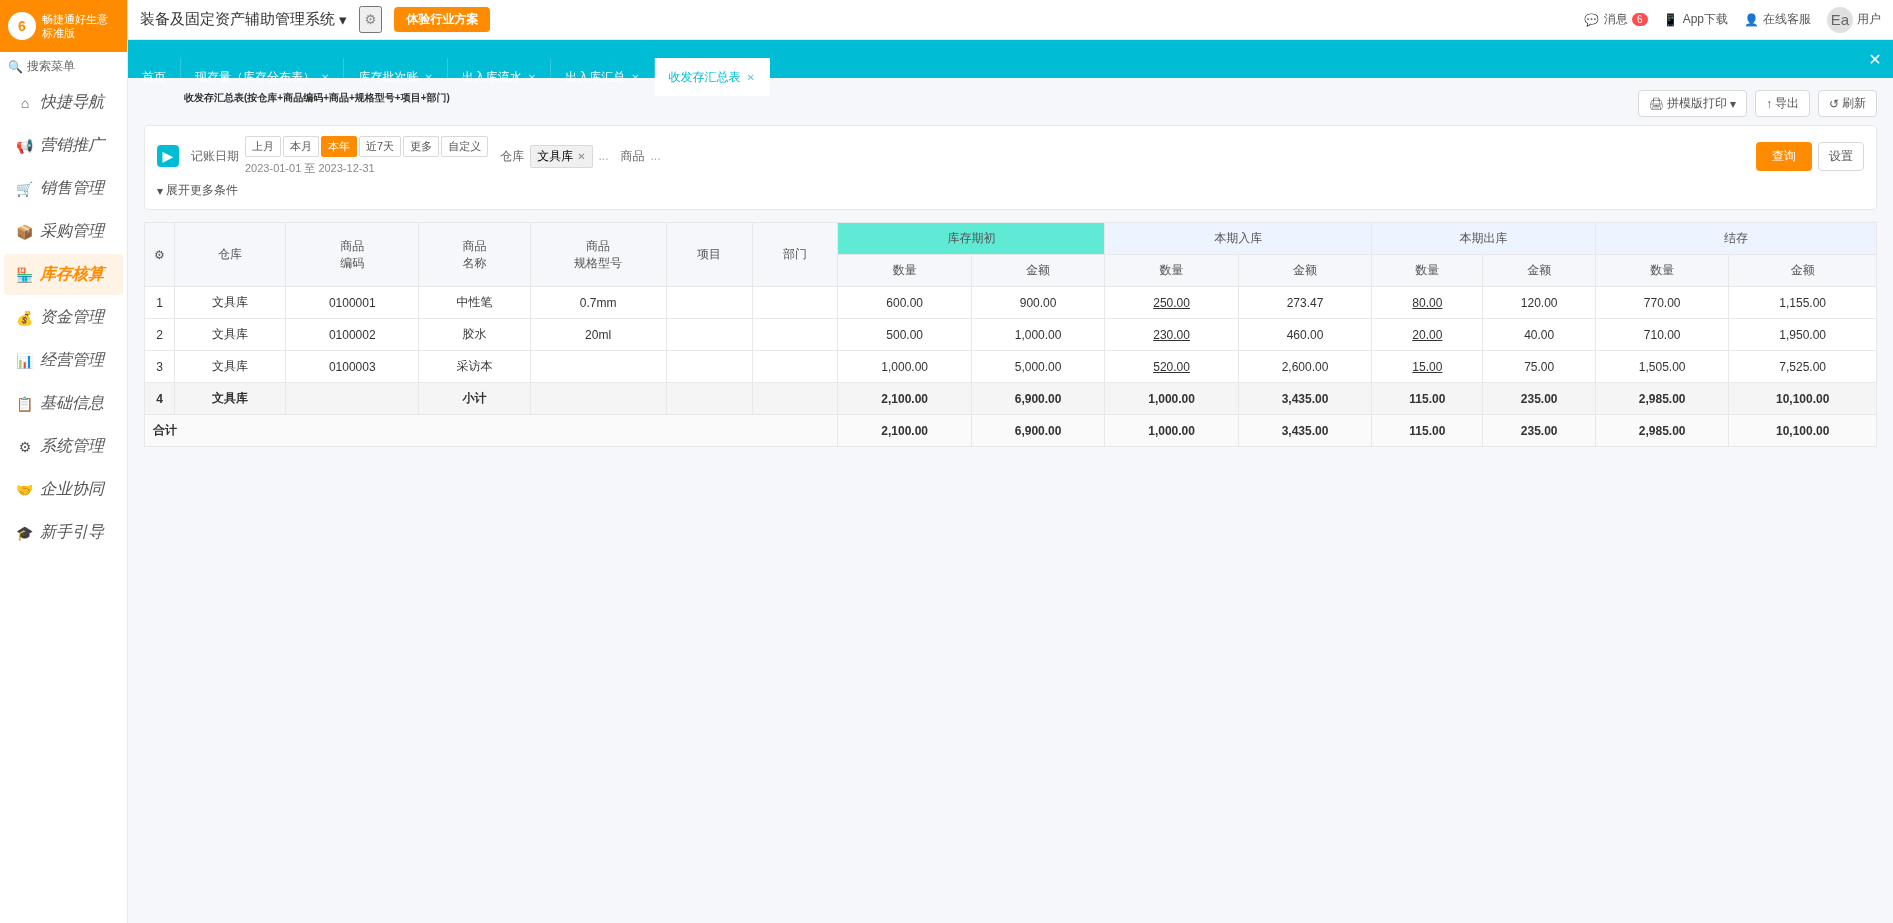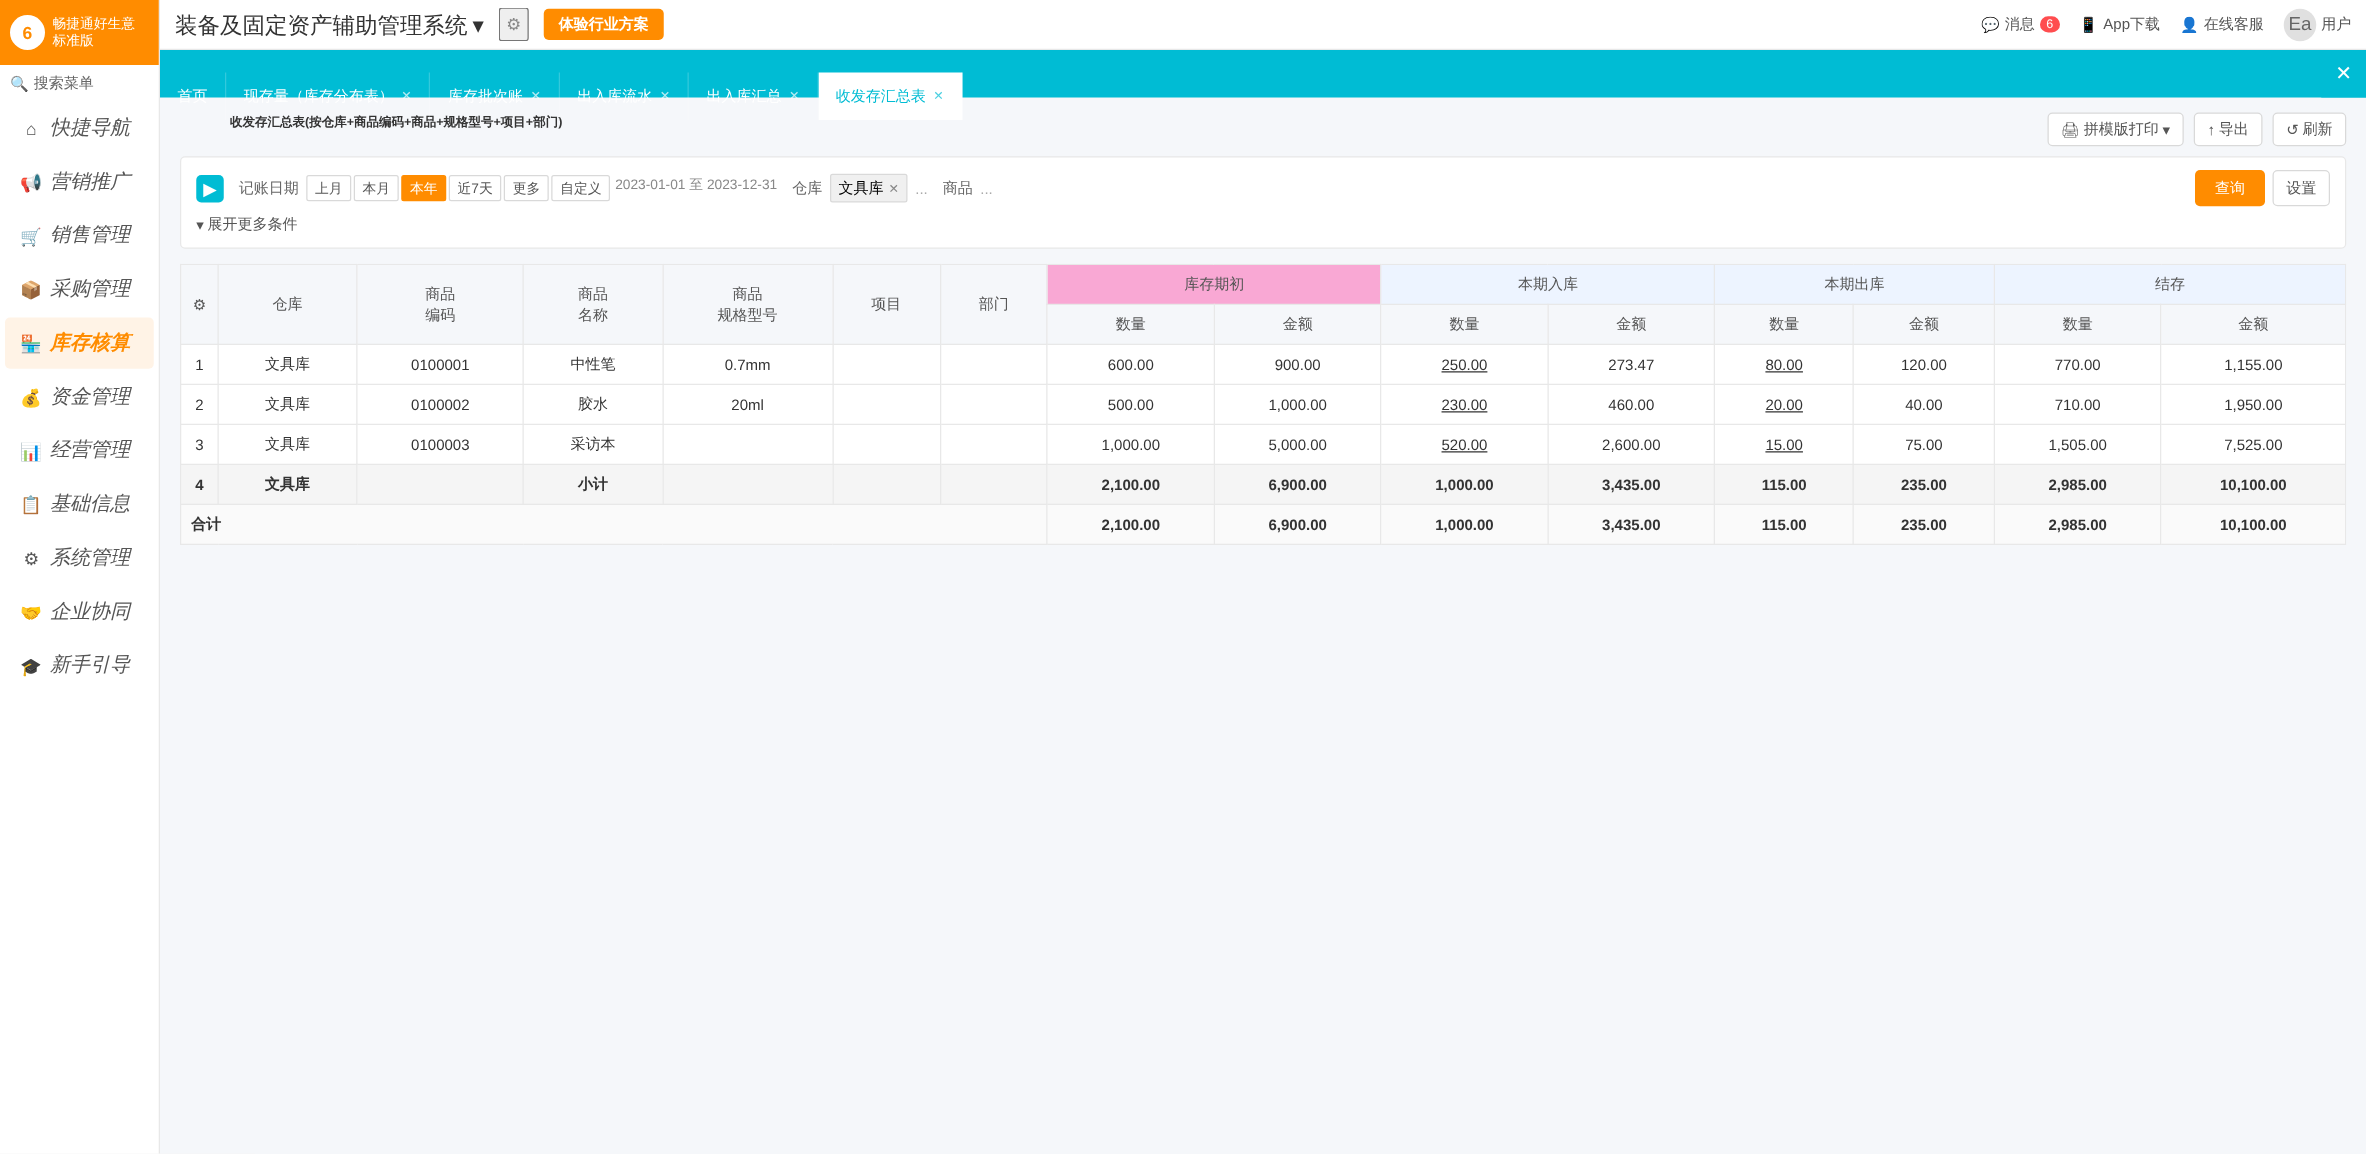--- a/index.html
+++ b/index.html
@@ -14,21 +14,21 @@
     .sidebar-nav-item { display: flex; align-items: center; gap: 6px; padding: 10px 12px; cursor: pointer; color: #555; border-radius: 4px; margin: 1px 4px; }
     .sidebar-nav-item.active { background: #fff3e6; color: #ff8c00; font-weight: bold; }
     .sidebar-nav-item .nav-icon { font-size: 14px; width: 18px; text-align: center; }
     .sidebar-nav-item .nav-label { font-size: 16px; font-style: italic; }
 
     
     .main { flex: 1; display: flex; flex-direction: column; overflow: hidden; }
 
     
     .top-header { height: 40px; background: #fff; border-bottom: 1px solid #e8e8e8; display: flex; align-items: center; padding: 0 12px; gap: 12px; flex-shrink: 0; }
-    .header-system-select { display: flex; align-items: center; gap: 4px; font-size: 18px; color: #333; }
+    .header-system-select { display: flex; align-items: center; gap: 4px; font-size: 15px; color: #333; }
     .gear-btn { color: #888; cursor: pointer; padding: 4px; }
     .trial-btn { background: #ff8c00; color: #fff; border: none; padding: 4px 12px; border-radius: 4px; cursor: pointer; font-size: 12px; font-weight: bold; }
     .header-right { display: flex; align-items: center; gap: 16px; margin-left: auto; }
     .header-right-item { display: flex; align-items: center; gap: 4px; color: #555; cursor: pointer; font-size: 12px; }
     .badge { background: #ff4d4f; color: #fff; border-radius: 8px; font-size: 10px; padding: 1px 4px; min-width: 16px; text-align: center; }
     .user-avatar { width: 26px; height: 26px; background: #e0e0e0; border-radius: 50%; display: flex; align-items: center; justify-content: center; font-size: 15px; color: #666; }
 
     
     .tab-bar { height: 38px; background: #00bcd4; display: flex; align-items: center; padding: 0 0; flex-shrink: 0; position: relative; }
     .tab-item { display: flex; align-items: center; gap: 4px; padding: 0 14px; height: 38px; cursor: pointer; font-size: 12px; color: #fff; border-right: 1px solid rgba(255,255,255,0.2); position: relative; white-space: nowrap; margin-top: 36px; }
@@ -43,21 +43,21 @@
     
     .page-content { padding: 12px 16px; }
     .page-title { font-size: 10px; font-weight: bold; color: #333; margin-bottom: 12px; margin-left: 40px; }
 
     
     .filter-bar { background: #fff; border: 1px solid #e8e8e8; border-radius: 4px; padding: 10px 12px; margin-bottom: 12px; }
     .filter-row { display: flex; align-items: center; gap: 12px; flex-wrap: wrap; }
     .filter-toggle-btn { background: #00bcd4; color: #fff; border: none; width: 22px; height: 22px; border-radius: 4px; cursor: pointer; display: flex; align-items: center; justify-content: center; font-size: 14px; flex-shrink: 0; }
     .filter-group { display: flex; align-items: center; gap: 6px; }
     .filter-label { color: #666; font-size: 12px; }
-    .date-btns { display: flex; gap: 4px; align-items: flex-start; flex-direction: row; }
+    .date-btns { display: flex; gap: 4px; align-items: flex-start; flex-direction: column; }
     .date-btns-row { display: flex; gap: 2px; }
     .date-btn { padding: 2px 6px; font-size: 11px; border: 1px solid #d9d9d9; background: #fff; cursor: pointer; border-radius: 2px; color: #555; }
     .date-btn.active { background: #ff8c00; color: #fff; border-color: #ff8c00; }
     .date-range { font-size: 11px; color: #888; }
     .warehouse-tag { display: flex; align-items: center; gap: 4px; background: #f0f0f0; border: 1px solid #d9d9d9; border-radius: 2px; padding: 2px 6px; font-size: 12px; }
     .warehouse-tag-close { cursor: pointer; color: #888; font-size: 10px; }
     .filter-dots { color: #aaa; }
     .expand-btn { display: flex; align-items: center; gap: 3px; color: #555; font-size: 12px; cursor: pointer; }
     .expand-btn-row { text-align: center; margin-top: 6px; }
     .query-btn { background: #ff8c00; color: #fff; border: none; padding: 5px 16px; border-radius: 4px; cursor: pointer; font-size: 12px; }
@@ -268,21 +268,21 @@
         <table class="data-table">
           <thead>
             <tr>
               <th rowspan="2" style="width:30px;">⚙</th>
               <th rowspan="2">仓库</th>
               <th rowspan="2">商品<br>编码</th>
               <th rowspan="2">商品<br>名称</th>
               <th rowspan="2">商品<br>规格型号</th>
               <th rowspan="2">项目</th>
               <th rowspan="2">部门</th>
-              <th colspan="2" style="background:#f9a8d4;">库存期初</th>
+              <th colspan="2" style="background:#5eead4;">库存期初</th>
               <th colspan="2" style="background:#edf4ff;">本期入库</th>
               <th colspan="2" style="background:#edf4ff;">本期出库</th>
               <th colspan="2" style="background:#edf4ff;">结存</th>
             </tr>
             <tr>
               <th>数量</th>
               <th>金额</th>
               <th>数量</th>
               <th>金额</th>
               <th>数量</th>

